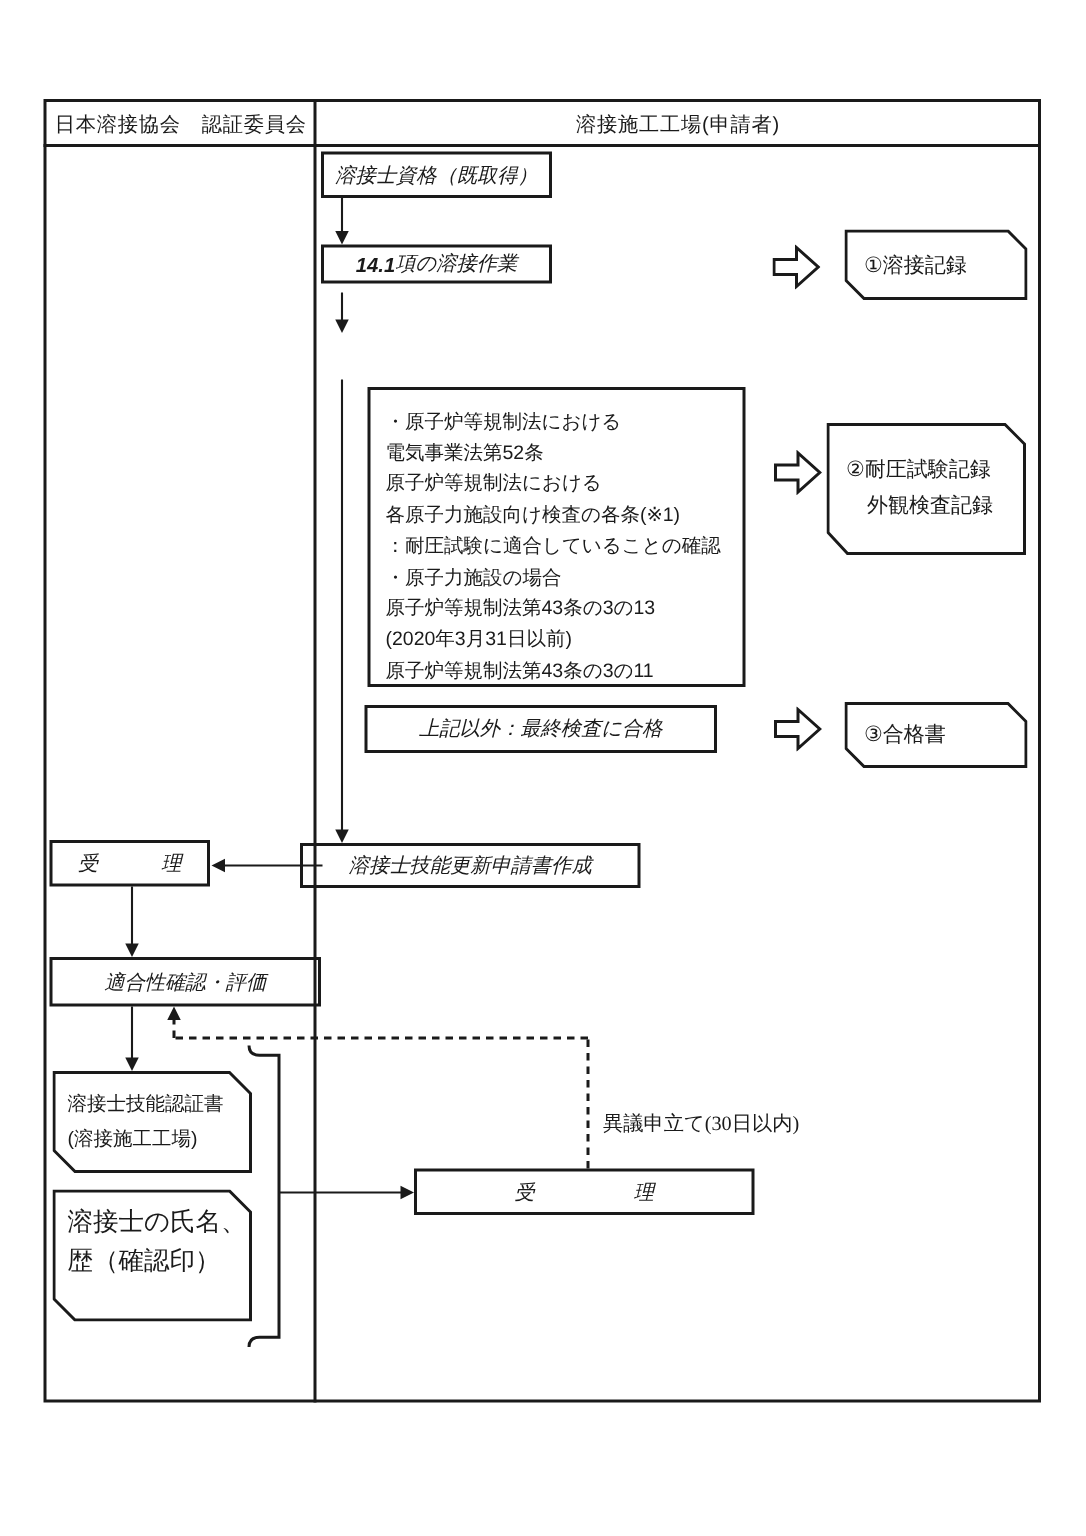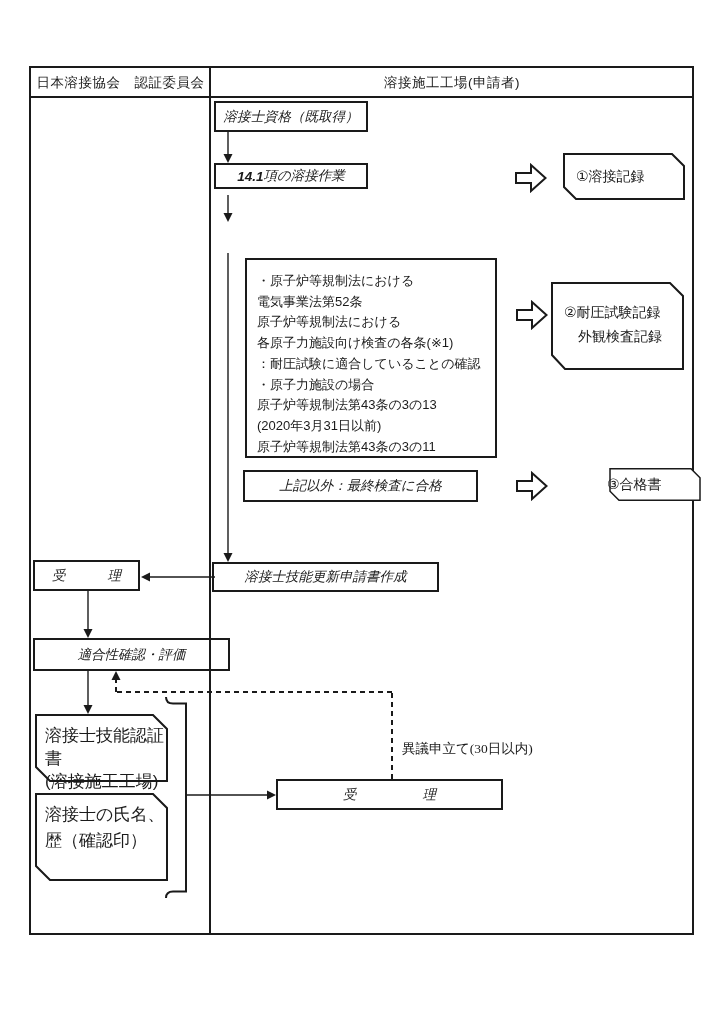--- a/index.html
+++ b/index.html
@@ -65,38 +65,38 @@
     <div>・原子力施設の場合</div>
     <div>原子炉等規制法第43条の3の13</div>
     <div>(2020年3月31日以前)</div>
     <div>原子炉等規制法第43条の3の11</div>
   </div>
 
   <div class="pbox" style="left:243px;top:470px;width:235px;height:32px;">
     <span>上記以外：最終検査に合格</span>
   </div>
 
-  <div class="pbox" style="left:212px;top:562px;width:227px;height:30px;">
+  <div class="pbox" style="left:200px;top:562px;width:227px;height:30px;">
     <span>溶接士技能更新申請書作成</span>
   </div>
 
   <div class="pbox spread" style="left:33px;top:560px;width:107px;height:31px;padding:0 17px;">
     <span>受</span>
     <span>理</span>
   </div>
 
-  <div class="pbox" style="left:33px;top:638px;width:197px;height:33px;">
+  <div class="pbox" style="left:33px;top:638px;width:181px;height:33px;">
     <span>適合性確認・評価</span>
   </div>
 
   <div class="card" style="left:35px;top:714px;width:133px;height:68px;">
     <svg viewBox="0 0 133 68">
       <polygon points="1,1 118,1 132,15 132,67 15,67 1,53"></polygon>
     </svg>
-    <div class="cardtext" style="padding:10px 0 0 10px;font-size:17px;line-height:23px;">
+    <div class="cardtext" style="padding:10px 0 0 10px;font-size:13px;line-height:23px;">
       <div>溶接士技能認証書</div>
       <div>(溶接施工工場)</div>
     </div>
   </div>
 
   <div class="card" style="left:35px;top:793px;width:133px;height:88px;">
     <svg viewBox="0 0 133 88">
       <polygon points="1,1 118,1 132,15 132,87 15,87 1,73"></polygon>
     </svg>
     <div class="cardtext" style="padding:9px 0 0 10px;font-size:17px;line-height:25.5px;">
@@ -124,21 +124,21 @@
   <div class="card" style="left:551px;top:282px;width:133px;height:88px;">
     <svg viewBox="0 0 133 88">
       <polygon points="1,1 119,1 132,14 132,87 14,87 1,73"></polygon>
     </svg>
     <div class="cardtext" style="padding:18px 0 0 13px;line-height:24px;">
       <div>②耐圧試験記録</div>
       <div style="padding-left:14px;">外観検査記録</div>
     </div>
   </div>
 
-  <div class="card" style="left:563px;top:468px;width:122px;height:33px;margin-left:31px;">
+  <div class="card" style="left:563px;top:468px;width:122px;height:44px;">
     <svg viewBox="0 0 122 44">
       <polygon points="1,1 109,1 121,13 121,43 13,43 1,31"></polygon>
     </svg>
     <div class="cardtext vcenter" style="padding-left:13px;">
       <span>③合格書</span>
     </div>
   </div>
 
   <svg class="blockarrow" style="left:515px;top:163px;" width="32" height="30" viewBox="0 0 32 30">
     <polygon points="1,10 16,10 16,2 30.5,15 16,28 16,20 1,20"></polygon>

